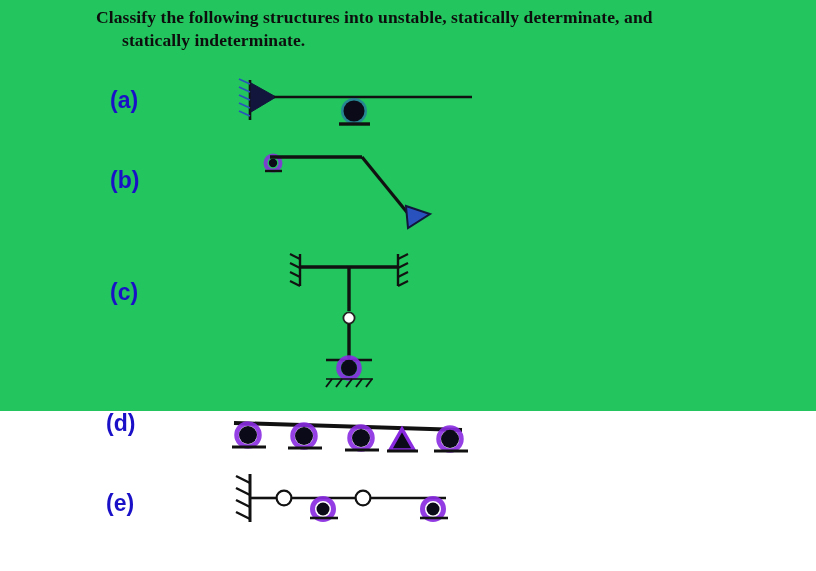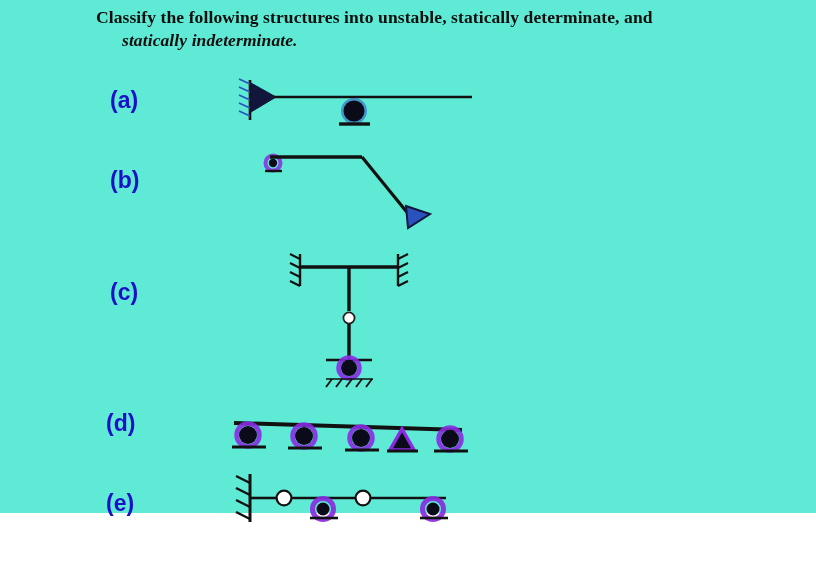--- a/index.html
+++ b/index.html
@@ -11,37 +11,37 @@
     width: 816px;
     height: 571px;
     position: relative;
     font-family: "Liberation Serif", serif;
     overflow: hidden;
   }
   #page {
     position: absolute;
     left: 0; top: 0;
     width: 816px;
-    height: 513px;
-    background: #5eead4;
+    height: 411px;
+    background: #22c55e;
   }
   .title-block {
     position: absolute;
     left: 96px;
     top: 6px;
     width: 660px;
     font-family: "Liberation Serif", serif;
     font-weight: bold;
     font-size: 17.5px;
     line-height: 1.32;
     color: #0d0d0d;
     letter-spacing: 0.1px;
   }
   .title-line1 { display: block; }
-  .title-line2 { display: block; padding-left: 26px; font-style: italic; }
+  .title-line2 { display: block; padding-left: 26px; }
 
   .item-label {
     position: absolute;
     font-family: "Liberation Sans", sans-serif;
     font-weight: bold;
     font-size: 23px;
     color: #1a10c8;
     letter-spacing: 0px;
   }
   .lbl-a { left: 110px; top: 87px; }

